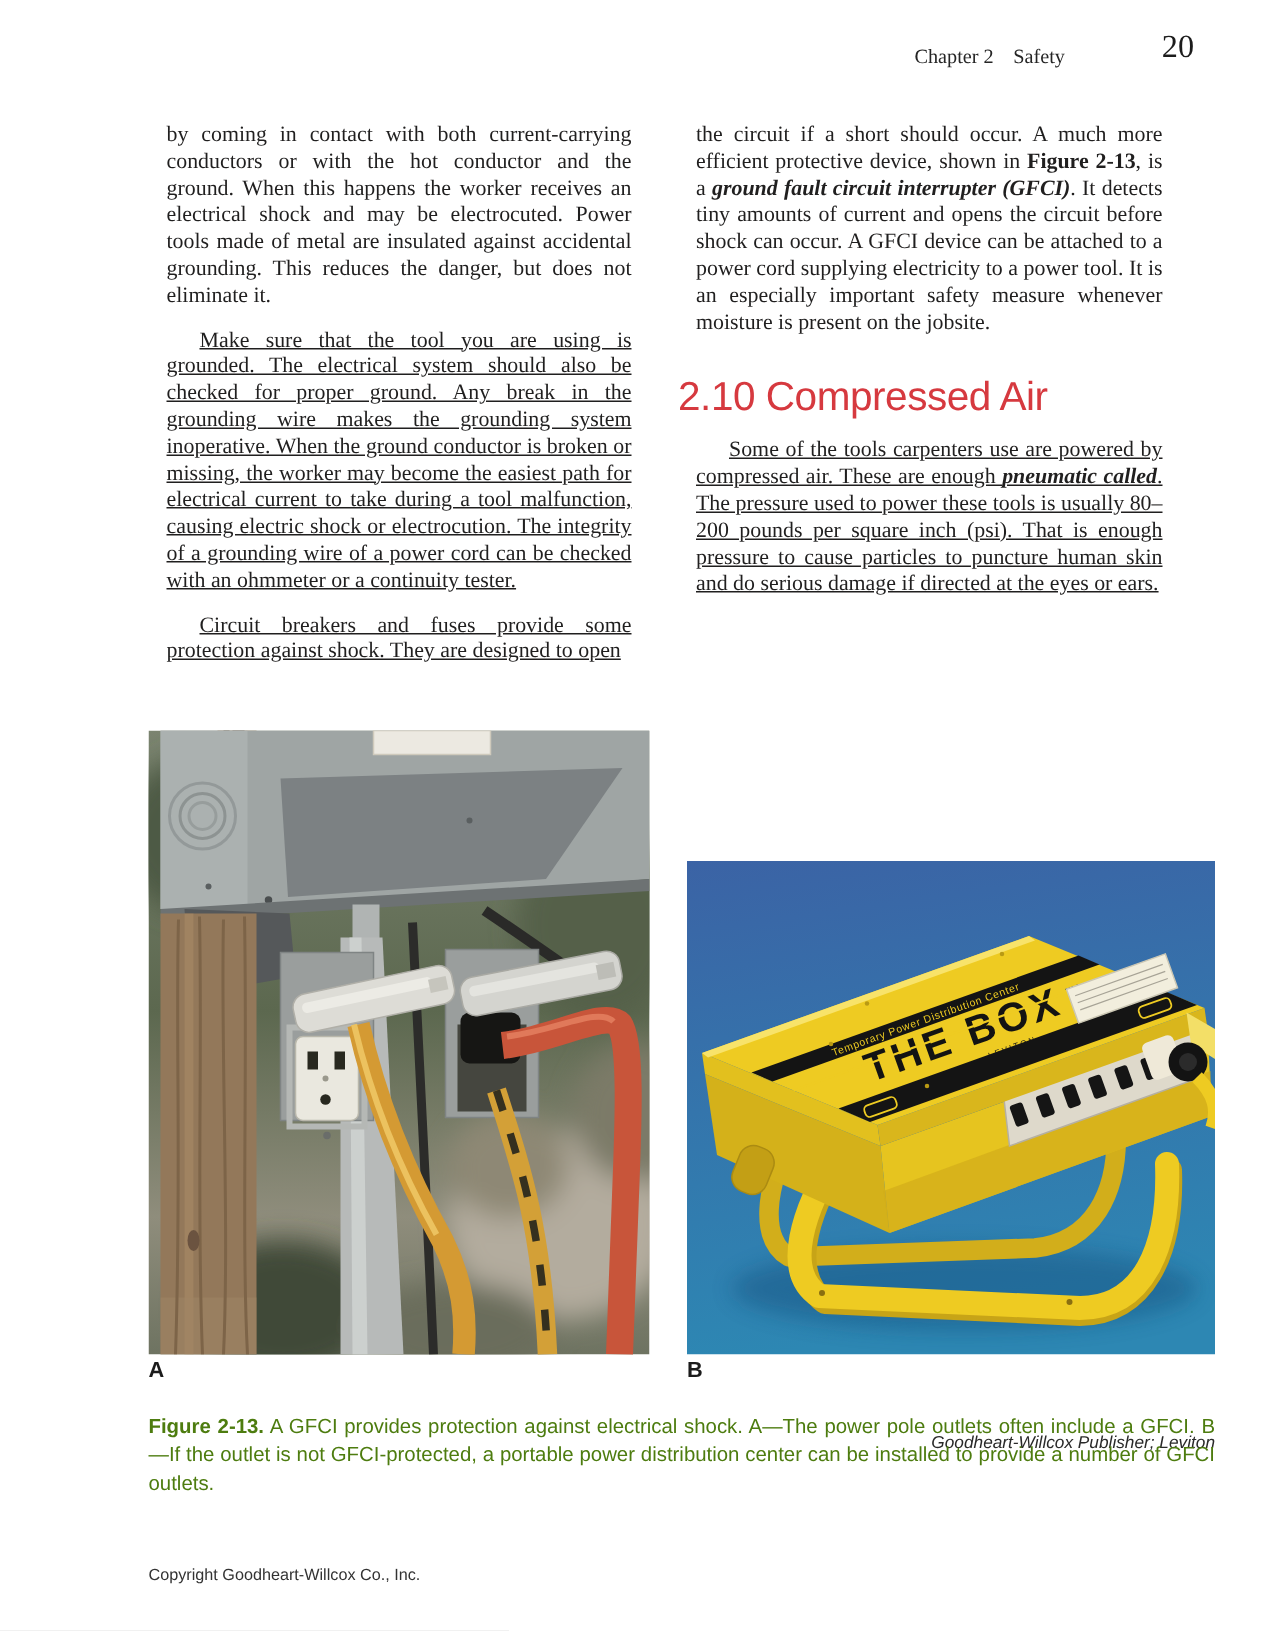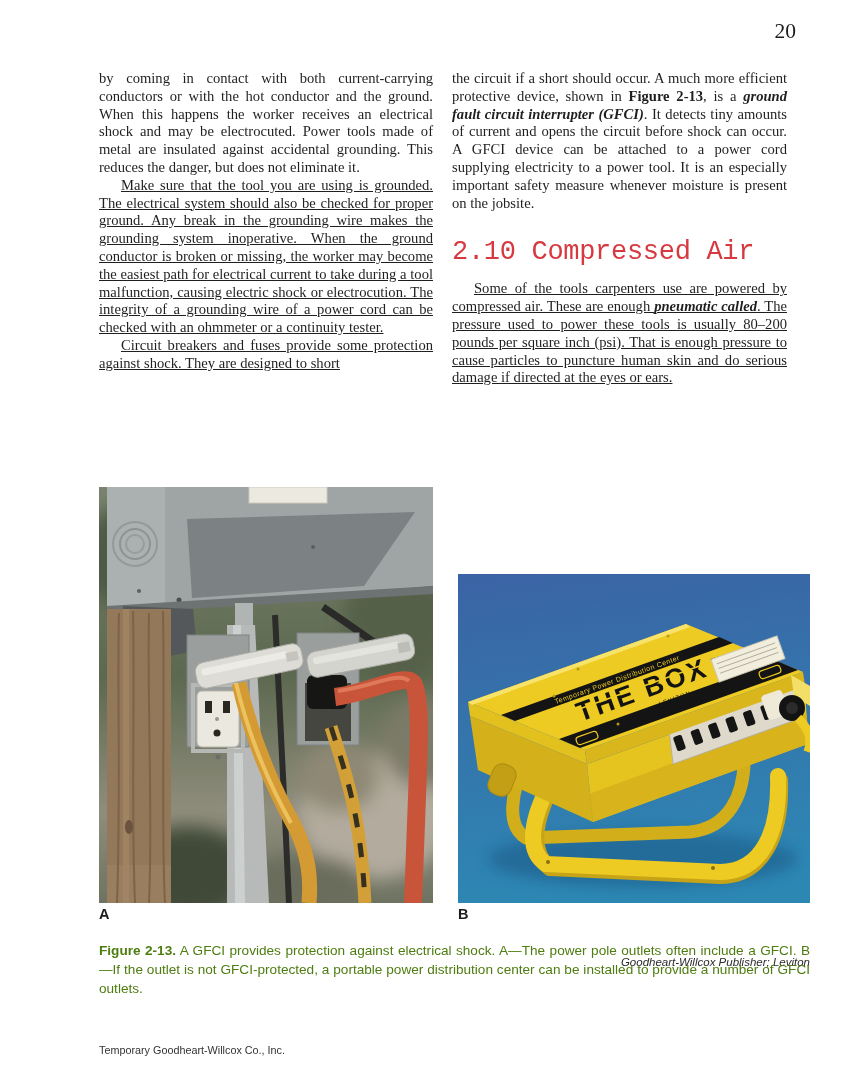--- a/index.html
+++ b/index.html
@@ -8,24 +8,24 @@
   
   .running-head{position:absolute;top:30px;left:0;width:710px;text-align:right;
         font-size:13.5px;color:#252525;}
   .running-head .sep{display:inline-block;width:13px;}
   .page-number{position:absolute;top:19px;left:766px;width:30px;text-align:right;
         font-size:21.5px;color:#1c1c1c;}
   
   .col{position:absolute;top:70px;}
   .col-left{left:99px;width:334px;}
   .col-right{left:452px;width:335px;}
-  .col p{margin:0;font-size:14.6px;line-height:17.8px;text-align:justify;color:#201f1f;}
+  .col p{margin:12px;font-size:14.6px;line-height:17.8px;text-align:justify;color:#201f1f;}
   .col p.ind{text-indent:22px;text-decoration:underline;}
   .bi{font-weight:bold;font-style:italic;}
-  .section-heading{font-family:Liberation Mono, monospace;font-size:27px;font-weight:400;
+  .section-heading{font-family:Liberation Sans, sans-serif;font-size:27px;font-weight:400;
         letter-spacing:-0.3px;color:var(--heading_red,#d6393f);margin:25px 0 13px 0;line-height:30px;}
   
   .photo{position:absolute;display:block;}
   .photo-a{left:99px;top:487px;}
   .photo-b{left:458px;top:574px;}
   .fig-label{position:absolute;font-family:"Liberation Sans",sans-serif;font-weight:bold;
         font-size:14.5px;color:#1b1b1b;}
   .fig-label-a{left:99px;top:906px;}
   .fig-label-b{left:458px;top:906px;}
   .fig-credit{position:absolute;left:99px;top:956px;width:711px;text-align:right;
@@ -35,26 +35,29 @@
         text-align:justify;color:#4d7c0f;}
   .fig-caption b{font-weight:bold;}
   .footer{position:absolute;left:99px;top:1044px;font-family:"Liberation Sans",sans-serif;
         font-size:10.8px;color:#333333;}
 </style>
 </head>
 <body>
 
 <div class="page">
 
+  <div class="running-head">
+    <span>Chapter 2</span><span class="sep"></span><span>Safety</span>
+  </div>
   <div class="page-number">20</div>
 
   <div class="col col-left">
     <p><span>by coming in contact with both current-carrying conductors or with the hot conductor and the ground. When this happens the worker receives an electrical shock and may be electrocuted. Power tools made of metal are insulated against accidental grounding. This reduces the danger, but does not eliminate it.</span></p>
     <p class="ind"><span>Make sure that the tool you are using is grounded. The electrical system should also be checked for proper ground. Any break in the grounding wire makes the grounding system inoperative. When the ground conductor is broken or missing, the worker may become the easiest path for electrical current to take during a tool malfunction, causing electric shock or electrocution. The integrity of a grounding wire of a power cord can be checked with an ohmmeter or a continuity tester.</span></p>
-    <p class="ind"><span>Circuit breakers and fuses provide some protection against shock. They are designed to short</span></p>
+    <p class="ind"><span>Circuit breakers and fuses provide some protection against shock. They are designed to open</span></p>
   </div>
 
   <div class="col col-right">
     <p><span>the circuit if a short should occur. A much more efficient protective device, shown in </span><b>Figure 2-13</b><span>, is a </span><b class="bi">ground fault circuit interrupter (GFCI)</b><span>. It detects tiny amounts of current and opens the circuit before shock can occur. A GFCI device can be attached to a power cord supplying electricity to a power tool. It is an especially important safety measure whenever moisture is present on the jobsite.</span></p>
     <h2 class="section-heading">2.10 Compressed Air</h2>
     <p class="ind"><span>Some of the tools carpenters use are powered by compressed air. These are enough </span><b class="bi">pneumatic called</b><span>. The pressure used to power these tools is usually 80–200 pounds per square inch (psi). That is enough pressure to cause particles to puncture human skin and do serious damage if directed at the eyes or ears.</span></p>
   </div>
 
   <svg class="photo photo-a" width="334" height="416" viewBox="0 0 334 416" xmlns="http://www.w3.org/2000/svg">
     <defs>
@@ -239,15 +242,15 @@
       <circle cx="334" cy="134" r="6" fill="#2b2b2b"></circle>
       <path d="M340,144 C352,156 354,166 350,178" style="stroke:var(--photo_b_yellow,#eecb22)" stroke-width="9" fill="none"></path>
     </g>
   </svg>
 
   <div class="fig-label fig-label-a">A</div>
   <div class="fig-label fig-label-b">B</div>
   <div class="fig-credit">Goodheart-Willcox Publisher; Leviton</div>
   <div class="fig-caption"><b>Figure 2-13.</b><span> A GFCI provides protection against electrical shock. A—The power pole outlets often include a GFCI. B—If the outlet is not GFCI-protected, a portable power distribution center can be installed to provide a number of GFCI outlets.</span></div>
 
-  <div class="footer">Temporary Goodheart-Willcox Co., Inc.</div>
+  <div class="footer">Copyright Goodheart-Willcox Co., Inc.</div>
 
 </div>
 
 </body></html>

